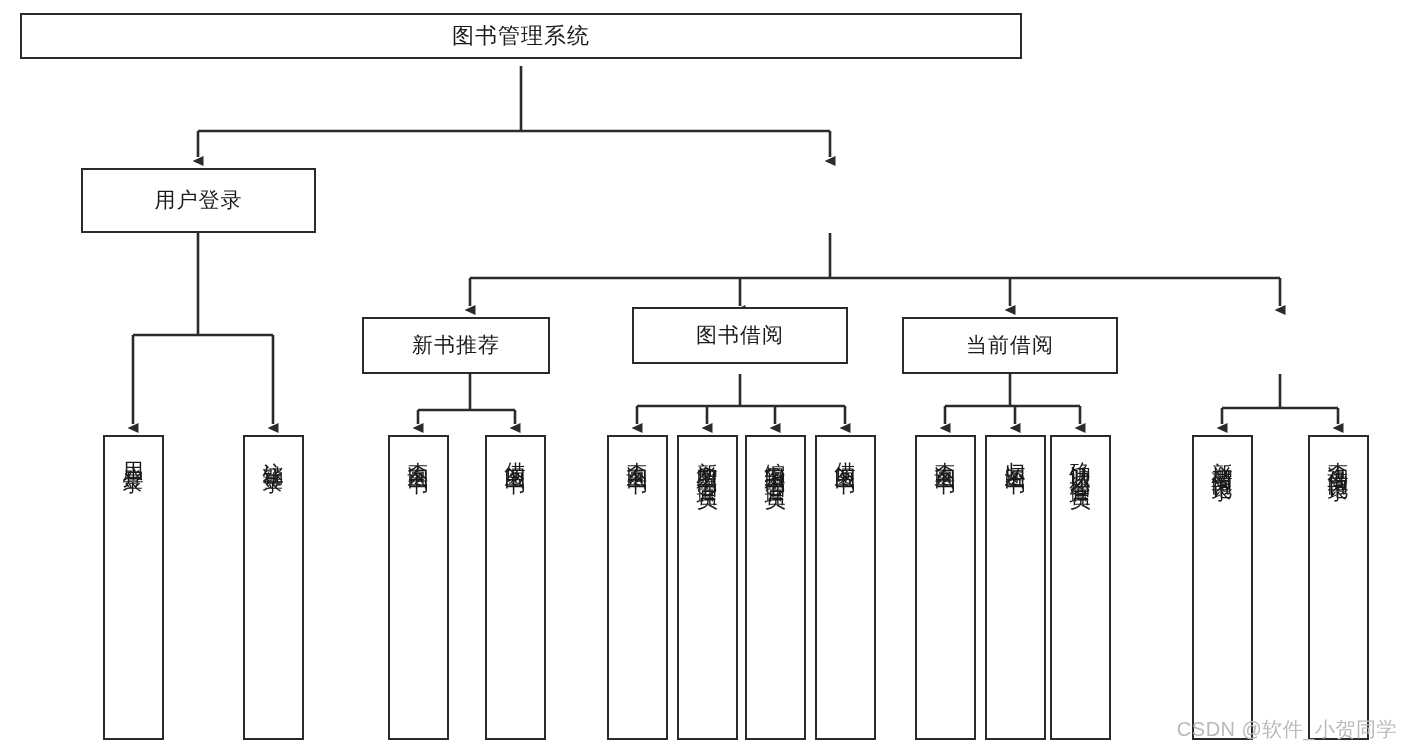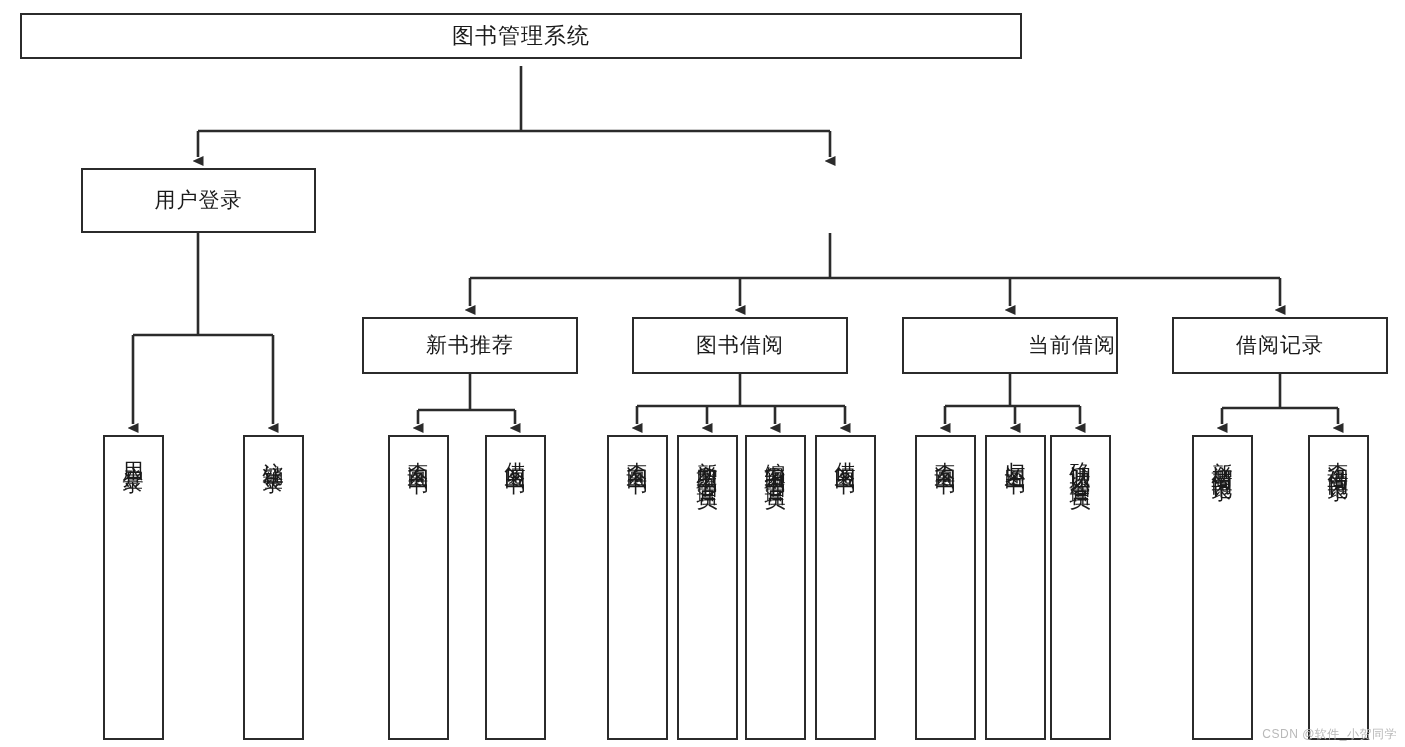--- a/index.html
+++ b/index.html
@@ -41,21 +41,21 @@
     font-size:21px;
     letter-spacing:4px;
     line-height:1;
     white-space:nowrap;
   }
 
   .watermark{
     position:absolute;
     right:8px;
     bottom:4px;
-    font-size:12px;
+    font-size:20px;
     color:#b9b9b9;
     white-space:nowrap;
     pointer-events:none;
     letter-spacing:0.5px;
   }
 </style>
 </head>
 <body>
 
 <div id="stage">
@@ -111,31 +111,28 @@
   </svg>
 
   <div class="node h-node" id="n-root" style="left:20px;top:13px;width:1002px;height:46px;">
     <span class="lbl">图书管理系统</span>
   </div>
 
   <div class="node h-node" style="left:81px;top:168px;width:235px;height:65px;">
     <span class="lbl">用户登录</span>
   </div>
 
-  <div class="node h-node" style="left:362px;top:317px;width:216px;height:57px;">
+  <div class="node h-node" style="left:362px;top:317px;width:188px;height:57px;">
     <span class="lbl">新书推荐</span>
   </div>
-  <div class="node h-node" style="left:632px;top:317px;width:216px;height:57px;">
+  <div class="node h-node" style="left:632px;top:307px;width:216px;height:57px;">
     <span class="lbl">图书借阅</span>
   </div>
-  <div class="node h-node" style="left:902px;top:317px;width:216px;height:57px;justify-content:flex-end;">
+  <div class="node h-node" style="left:902px;top:317px;width:216px;height:57px;">
     <span class="lbl">当前借阅</span>
-  </div>
-  <div class="node h-node" style="left:1172px;top:317px;width:216px;height:57px;">
-    <span class="lbl">借阅记录</span>
   </div>
 
   <div class="node v-node" style="left:103px;top:435px;width:61px;height:305px;">
     <span class="lbl">用户登录</span>
   </div>
   <div class="node v-node" style="left:243px;top:435px;width:61px;height:305px;">
     <span class="lbl">注销登录</span>
   </div>
 
   <div class="node v-node" style="left:388px;top:435px;width:61px;height:305px;">

